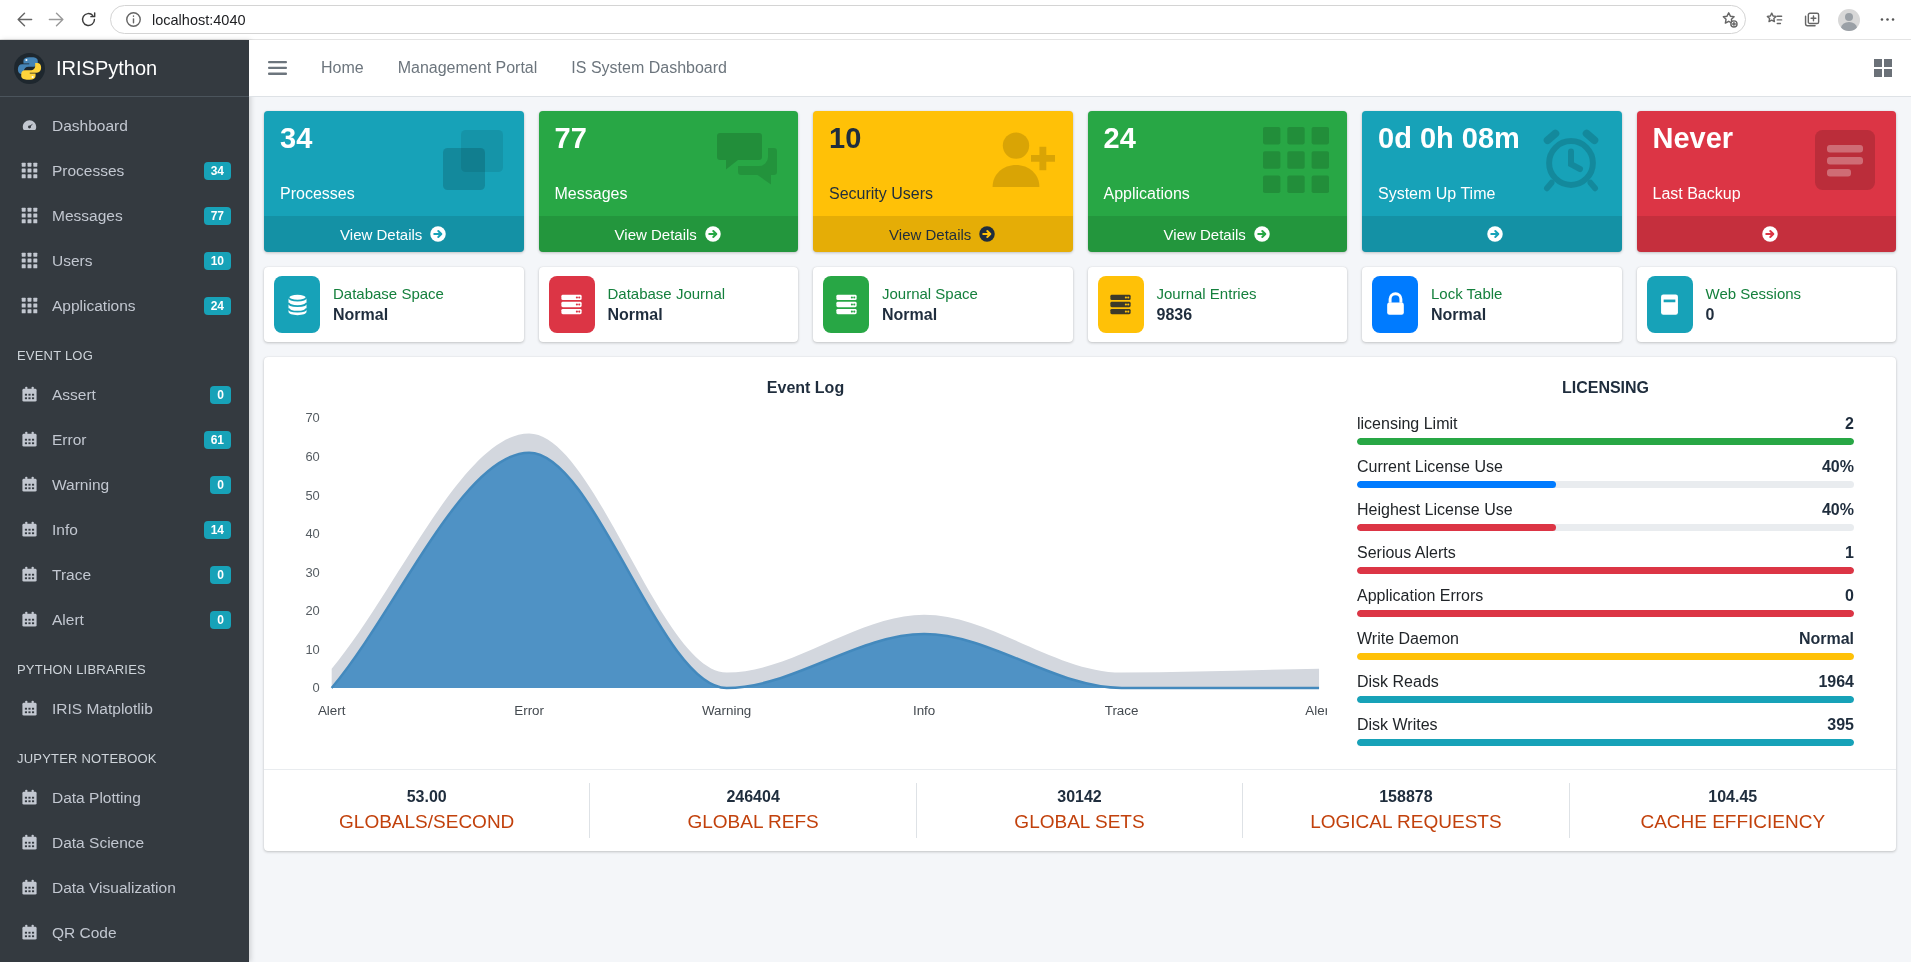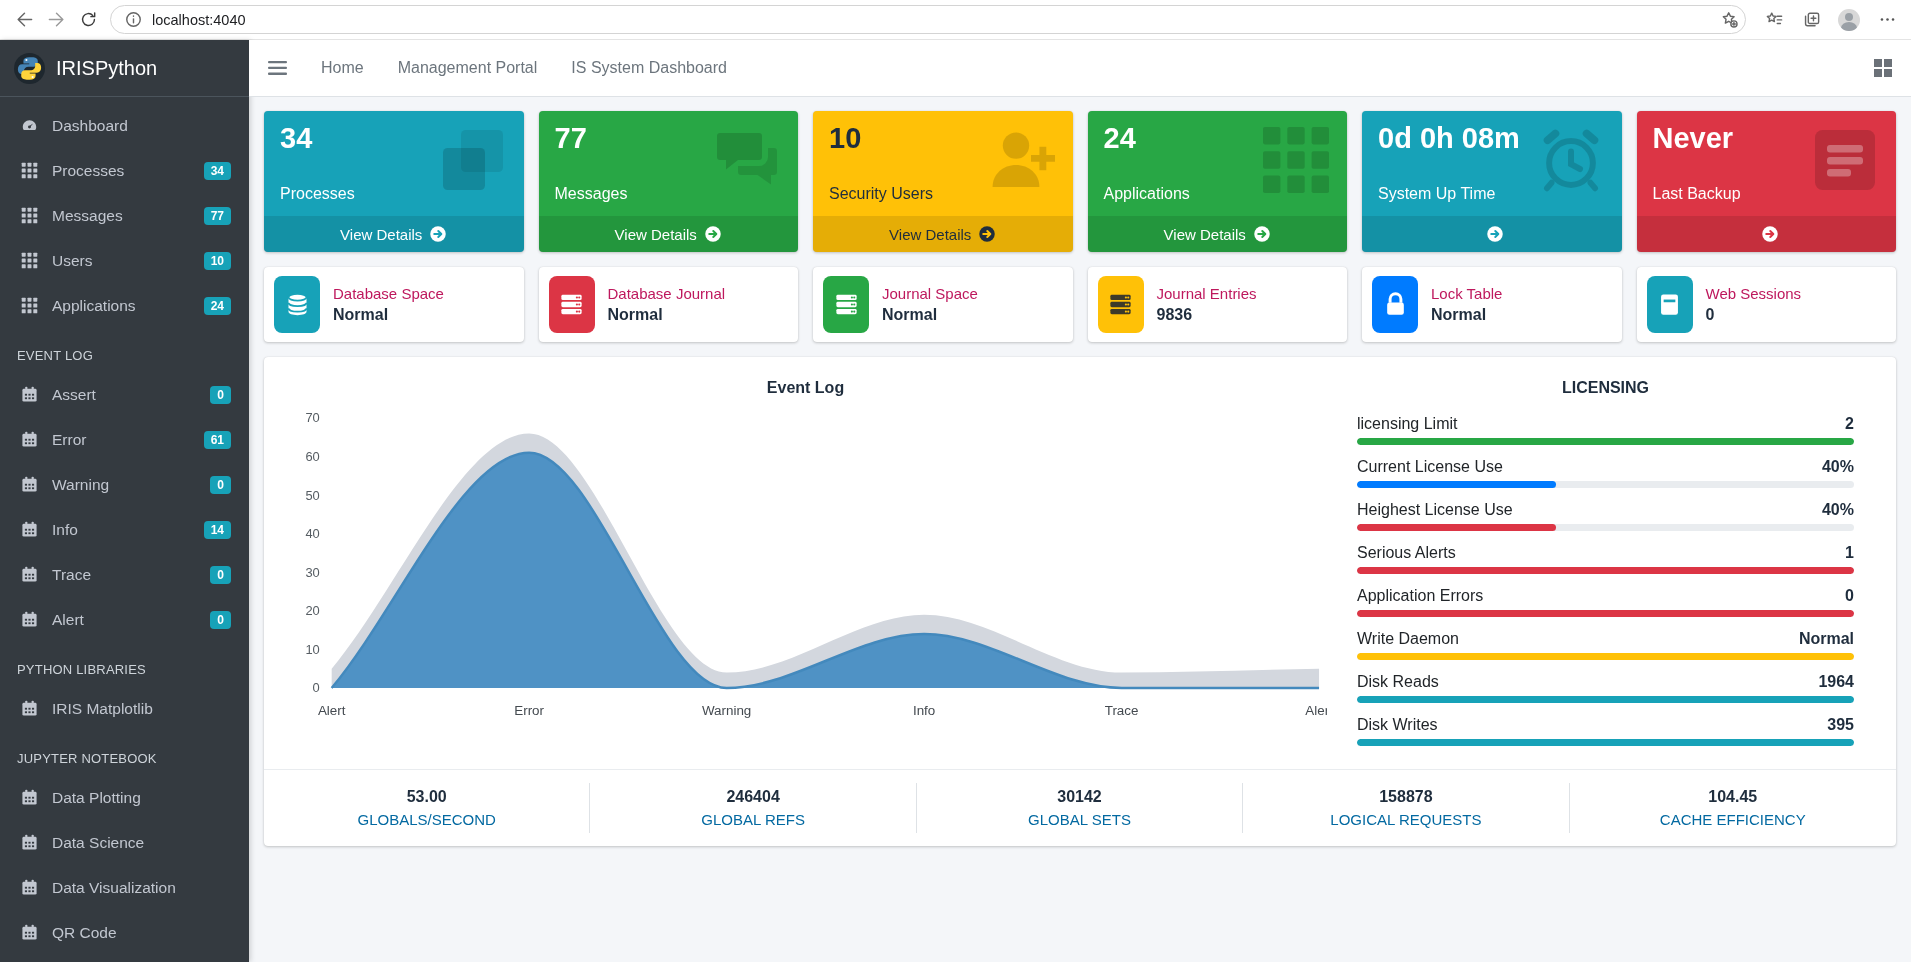--- a/index.html
+++ b/index.html
@@ -61,21 +61,21 @@
     justify-content:center;gap:7px;font-size:15px;cursor:pointer;flex-shrink:0;}
   .arrow-ic{width:18px;height:18px;}
 
   
   .iboxes-row{display:grid;grid-template-columns:repeat(6,1fr);gap:15px;margin-top:15px;}
   .ibox{background:#fff;border-radius:4px;display:flex;align-items:center;padding:9px 10px;height:75px;
     box-shadow:0 0 1px rgba(0,0,0,.125),0 1px 3px rgba(0,0,0,.2);}
   .ibox-icon{width:46px;height:57px;border-radius:8px;display:flex;align-items:center;justify-content:center;flex-shrink:0;}
   .ibox-icon svg{width:27px;height:27px;}
   .ibox-text{margin-left:13px;min-width:0;}
-  .ibox-title{font-size:15px;color:#be185d;white-space:nowrap;}
+  .ibox-title{font-size:15px;color:#15803d;white-space:nowrap;}
   .ibox-value{font-size:16px;font-weight:700;color:#1f2d3d;margin-top:4px;}
 
   
   .panel{margin-top:15px;background:#fff;border-radius:4px;
     box-shadow:0 0 1px rgba(0,0,0,.125),0 1px 3px rgba(0,0,0,.2);}
   .panel-body{display:flex;padding:16px 0 2px;}
   .chart-col{flex:1;padding:0 24px 0 20px;min-width:0;}
   .chart-title{text-align:center;font-weight:700;font-size:16px;color:#1f2d3d;margin:6px 0 6px;}
   #event-chart{display:block;width:100%;height:330px;}
   .tick{font-size:13px;fill:#565d63;font-family:"Liberation Sans","DejaVu Sans",sans-serif;}
@@ -86,21 +86,21 @@
   .lic-line{display:flex;justify-content:space-between;align-items:baseline;font-size:16px;color:#212529;margin-bottom:5px;}
   .lic-value{font-weight:700;color:#1f2d3d;}
   .lic-track{height:7px;background:#e9ecef;border-radius:4px;overflow:hidden;}
   .lic-fill{height:100%;border-radius:4px;}
 
   .panel-footer{border-top:1px solid #e9ecef;display:grid;grid-template-columns:repeat(5,1fr);
     padding:13px 0;margin-top:8px;}
   .pstat{text-align:center;border-right:1px solid #dee2e6;padding:5px 0;}
   .pstat:last-child{border-right:none;}
   .pstat-value{font-weight:700;font-size:16px;color:#1f2d3d;}
-  .pstat-label{font-size:15px;color:#0369a1;margin-top:5px;}
+  .pstat-label{font-size:19px;color:#c2410c;margin-top:5px;}
 </style>
 </head>
 <body>
 
 <div id="browser-bar">
   <span class="bicon">
     <svg viewBox="0 0 24 24">
         <path d="M12 4 4 12l8 8M4 12h17"></path>
       </svg>
     </span>

